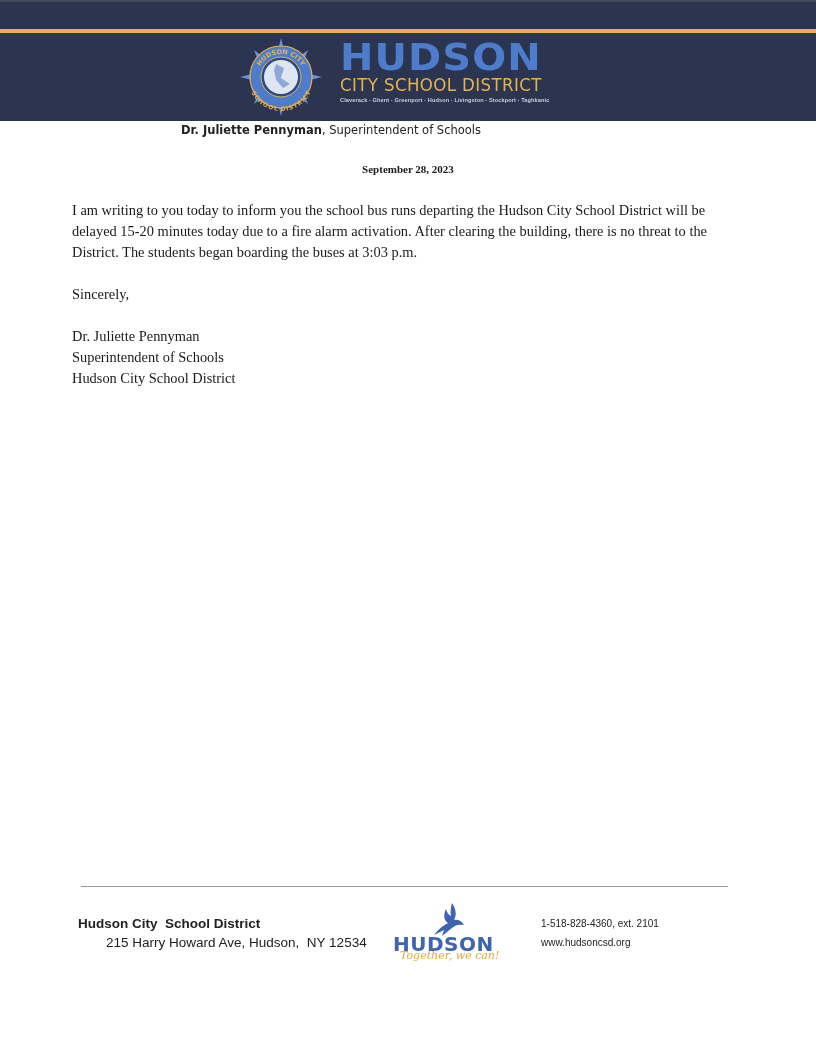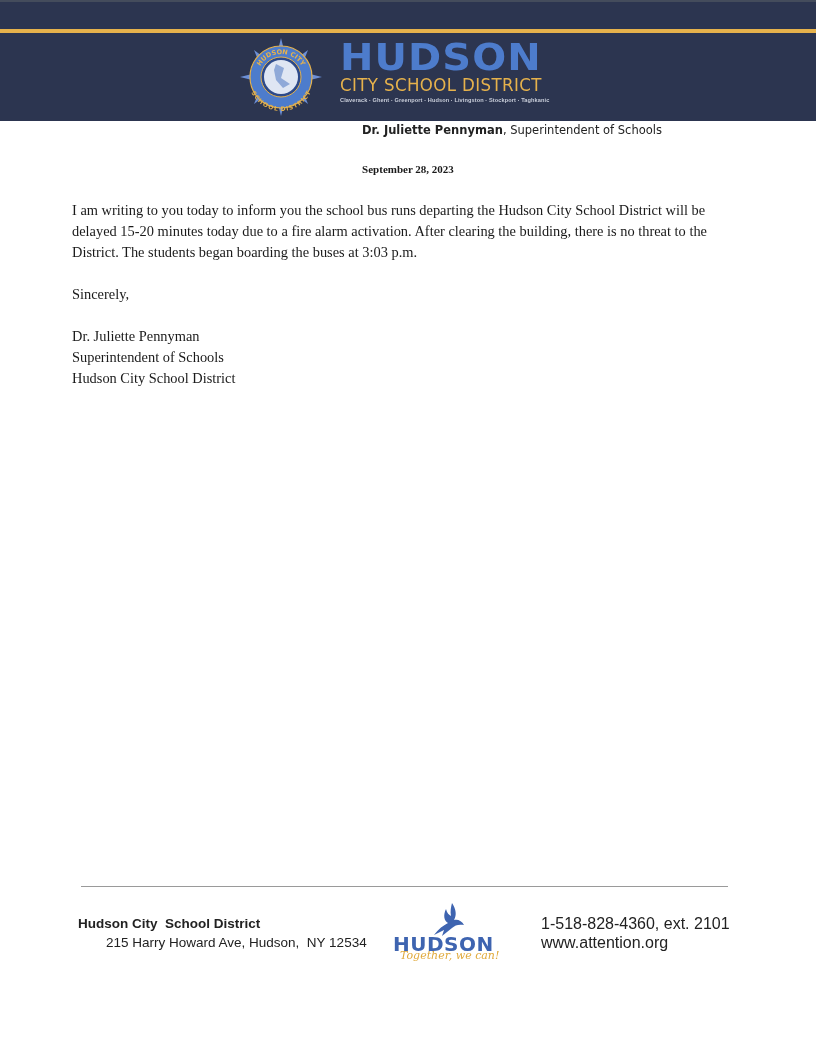--- a/index.html
+++ b/index.html
@@ -71,21 +71,21 @@
       color: #c9ceda;
       margin-top: 2px;
       white-space: nowrap;
       letter-spacing: 0.1px;
     }
     .superintendent-line {
       position: absolute;
       left: 0;
       top: 122px;
       width: 662px;
-      text-align: right;
+      text-align: center;
       font-family: "DejaVu Sans", sans-serif;
       font-size: 11.5px;
       line-height: 16px;
       color: #222;
     }
     .superintendent-line b { font-weight: bold; }
     .letter-date {
       position: absolute;
       left: 0;
       top: 159px;
@@ -125,21 +125,21 @@
       font-size: 13.5px;
       line-height: 19px;
       color: #222;
     }
     .footer-left .name { font-weight: bold; }
     .footer-right {
       position: absolute;
       left: 541px;
       top: 914px;
       font-family: "Liberation Sans", sans-serif;
-      font-size: 16px;
+      font-size: 10px;
       line-height: 19px;
       color: #222;
     }
     .footer-logo {
       position: absolute;
       left: 390px;
       top: 903px;
       width: 114px;
       height: 66px;
     }
@@ -235,14 +235,14 @@
 <div class="footer-logo">
   <svg class="eagle" width="36" height="34" viewBox="0 0 36 34">
     <path d="M 22 0 C 26 6 27 12 24 17 C 28 16 32 18 34 22 C 29 21 25 22 22 25 L 12 33 L 14 27 L 4 32 C 8 26 14 22 18 20 C 14 18 13 12 16 6 C 17 10 19 12 21 13 C 20 8 21 4 22 0 Z" fill="#3e64b0"></path>
   </svg>
   <div class="fl-word">HUDSON</div>
   <div class="fl-tag">Together, we can!</div>
 </div>
 
 <div class="footer-right">
   <div>1-518-828-4360, ext. 2101</div>
-  <div>www.attention.org</div>
+  <div>www.hudsoncsd.org</div>
 </div>
 
 </body></html>

